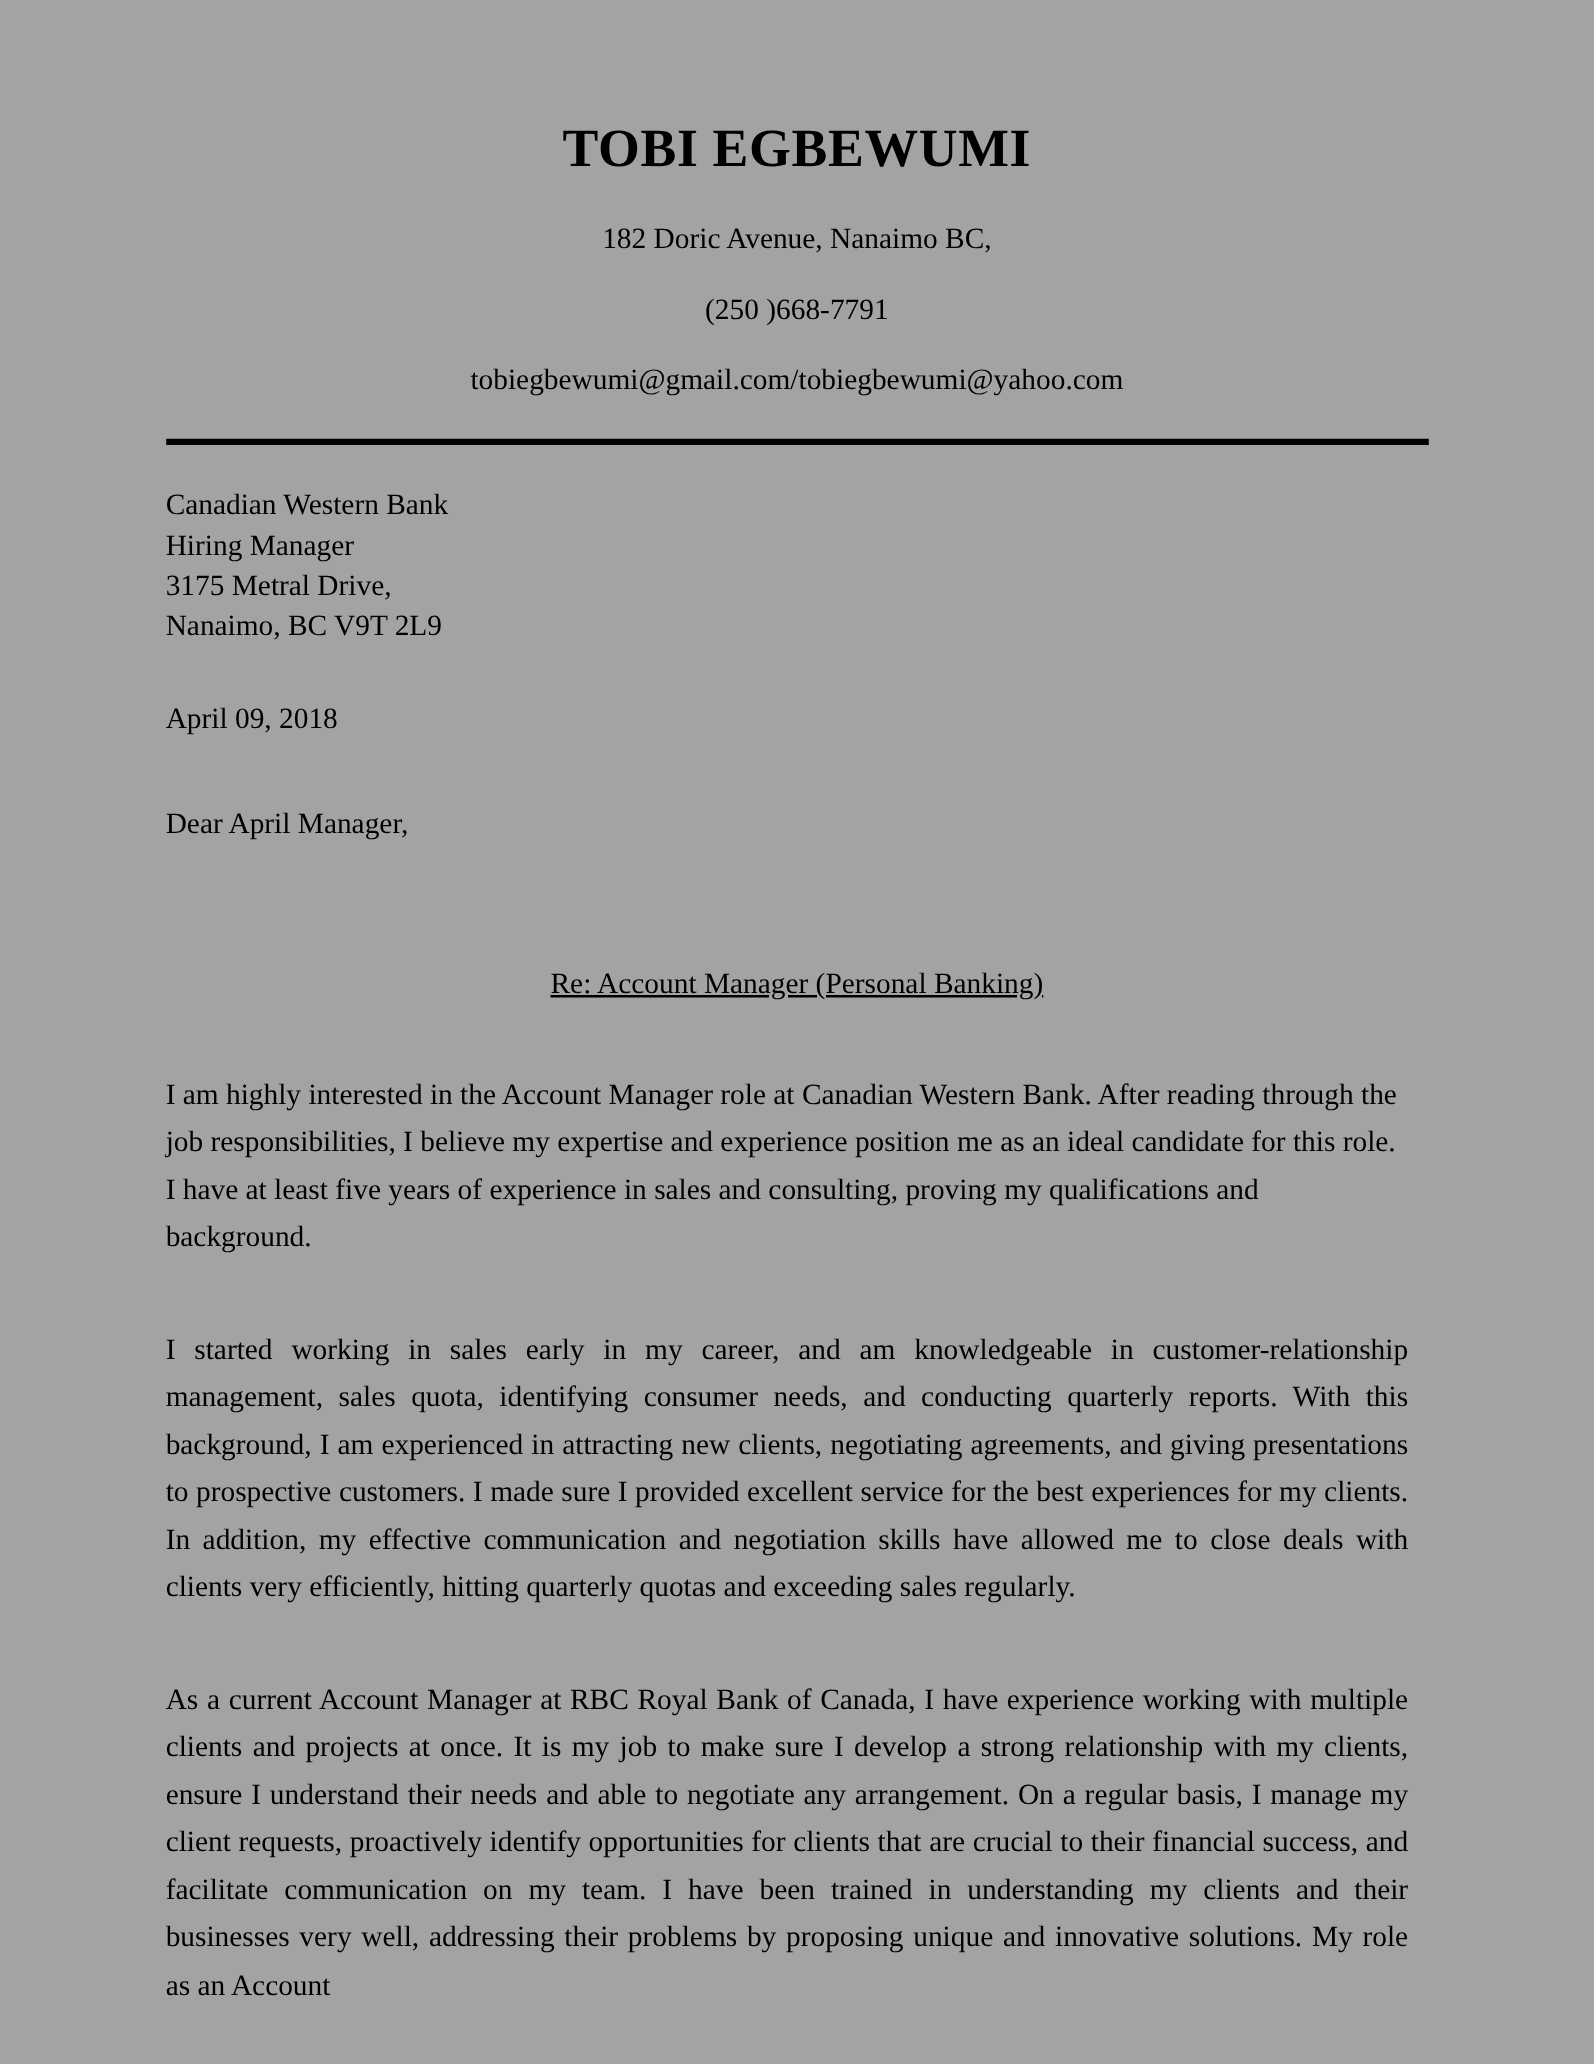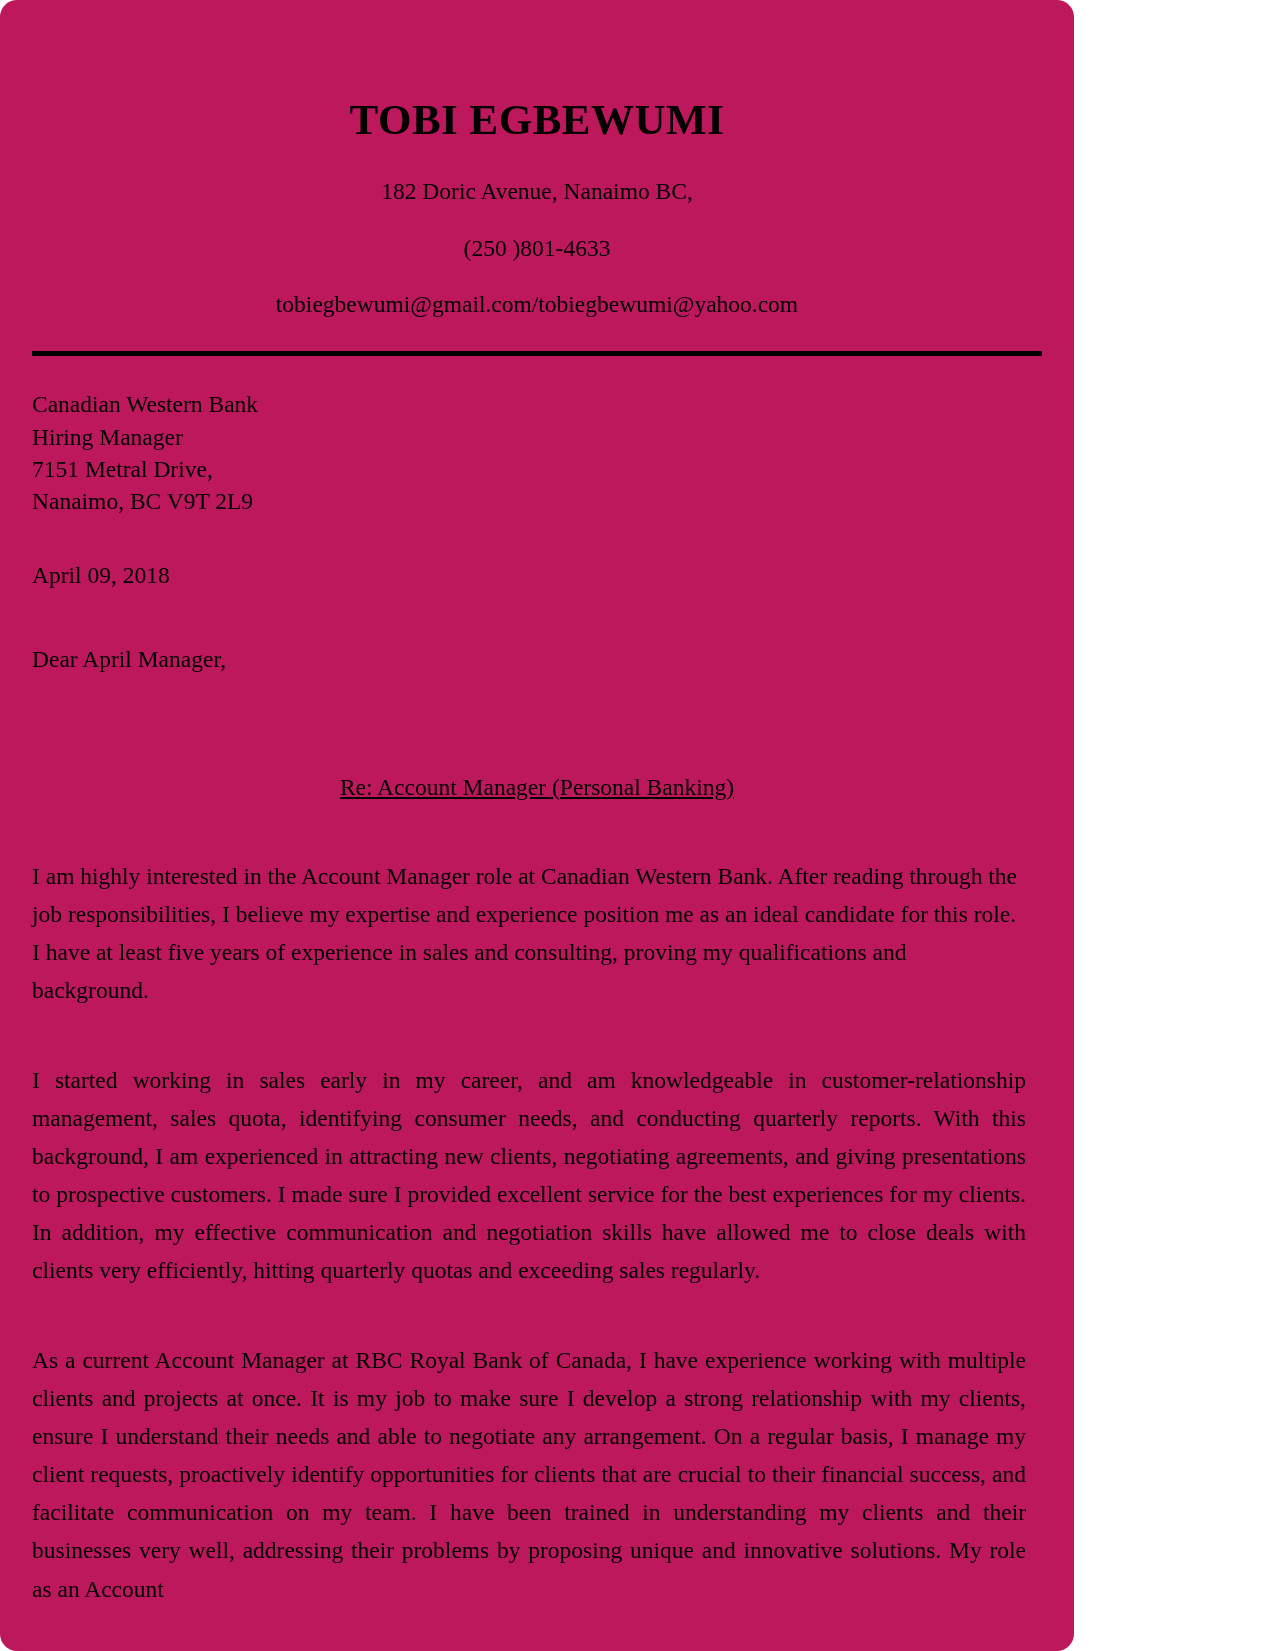--- a/index.html
+++ b/index.html
@@ -8,27 +8,26 @@
     background: #ffffff;
   }
   body {
     width: 1275px;
     height: 1651px;
     font-family: "Liberation Serif", "DejaVu Serif", serif;
     color: #000000;
     overflow: hidden;
   }
   .page {
-    width: 1074px;
+    width: 1275px;
     height: 1651px;
     box-sizing: border-box;
     padding: 0;
     position: relative;
-    background: #be185d;
-    border-radius: 17px;
+    background: #a3a3a3;
   }
   .content {
     margin: 0 auto;
     width: 1010px;
     padding-top: 96px;
   }
 
   
   .letterhead {
     text-align: center;
@@ -106,29 +105,29 @@
 </style>
 </head>
 <body>
 
 <div class="page">
   <div class="content">
 
     <div class="letterhead">
       <div class="sender-name">TOBI EGBEWUMI</div>
       <div class="sender-line">182 Doric Avenue, Nanaimo BC,</div>
-      <div class="sender-line">(250 )801-4633</div>
+      <div class="sender-line">(250 )668-7791</div>
       <div class="sender-line email">tobiegbewumi@gmail.com/tobiegbewumi@yahoo.com</div>
       <hr class="rule">
     </div>
 
     <div class="recipient">
       <div>Canadian Western Bank</div>
       <div>Hiring Manager</div>
-      <div>7151 Metral Drive,</div>
+      <div>3175 Metral Drive,</div>
       <div>Nanaimo, BC V9T 2L9</div>
     </div>
 
     <div class="date-line">April 09, 2018</div>
 
     <div class="salutation">Dear April Manager,</div>
 
     <div class="subject-wrap">
       <span class="subject">Re: Account Manager (Personal Banking)</span>
     </div>

